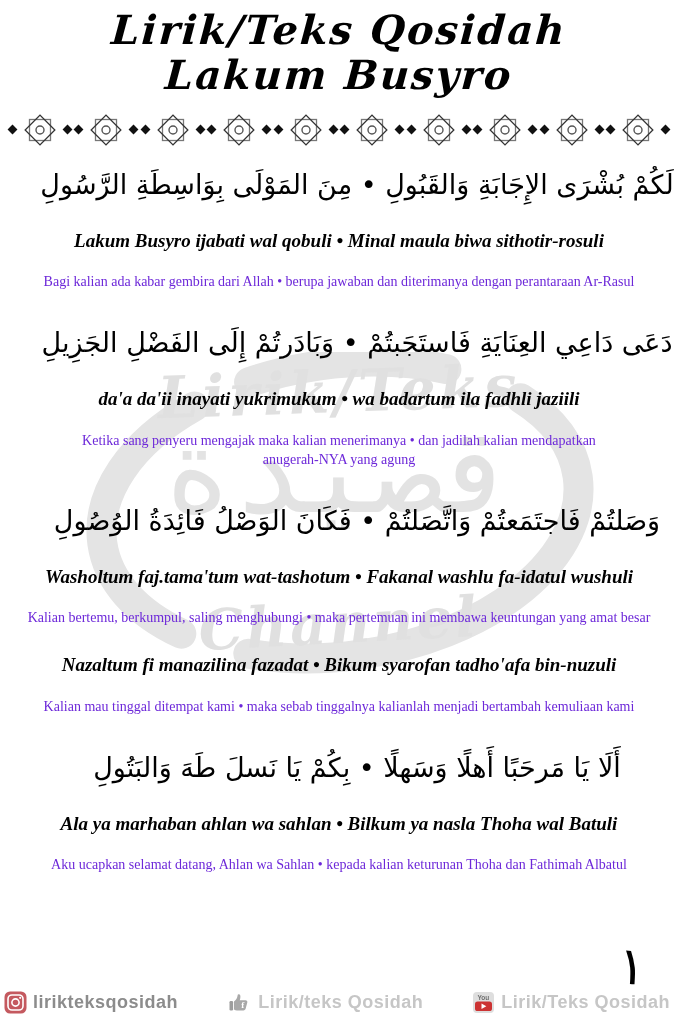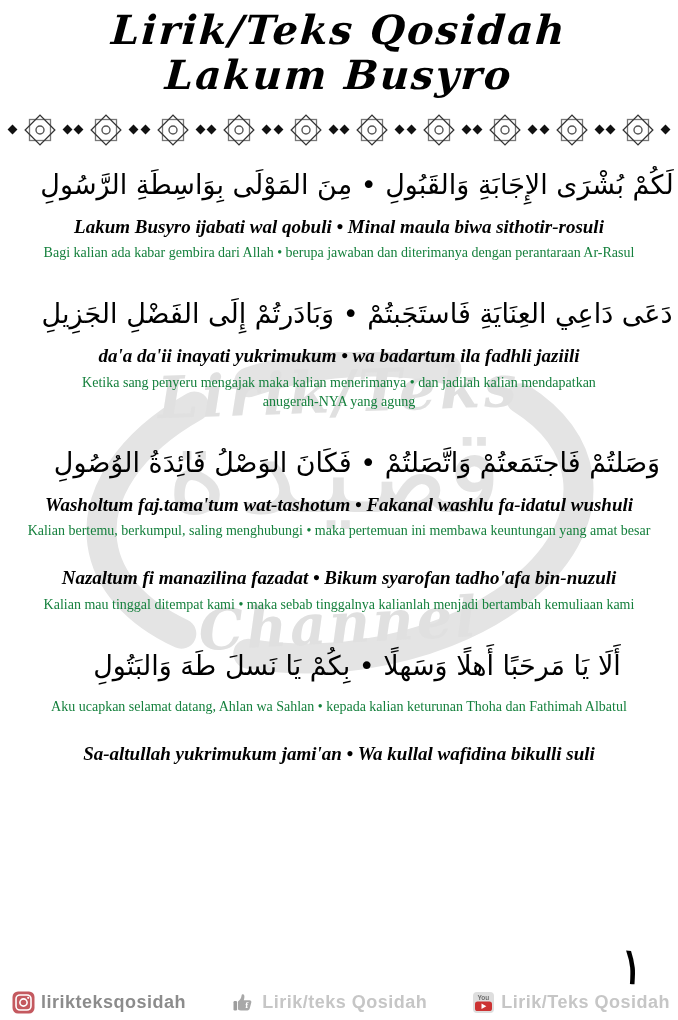--- a/index.html
+++ b/index.html
@@ -42,37 +42,37 @@
   .diamond { width:7px; height:7px; background:#111; transform:rotate(45deg); flex:0 0 auto; }
   
   .stanzas { padding-top:2px; }
   .stanza { text-align:center; margin-bottom:24px; }
   .arabic-line {
     direction:rtl; font-family:"DejaVu Sans", sans-serif;
     font-size:27px; line-height:2.0; white-space:nowrap;padding-left:36px;
   }
   .latin-line {
     font-family:"Liberation Serif", serif; font-style:italic; font-weight:700;
-    font-size:19px; line-height:1.35; margin-top:2px; white-space:nowrap;
+    font-size:19px; line-height:1.35; margin-top:16px; white-space:nowrap;
   }
   .translation-line {
     font-family:"Liberation Serif", serif; font-size:14px; line-height:1.35;
-    margin:5px auto 0 auto; color:#15803d;
+    margin:20px auto 0 auto; color:#6d28d9;
   }
   .translation-line.narrow { max-width:565px; }
   
   .page-number {
     position:absolute; right:32px; bottom:28px; z-index:2;
     font-family:"DejaVu Sans", sans-serif; font-size:52px; line-height:1; color:#000;
     transform:rotate(4deg);
   }
   
   .footer {
     position:absolute; left:0; bottom:4px; width:100%; z-index:2;
-    display:flex; justify-content:space-between; align-items:center; padding:0 8px 2px 12px;
+    display:flex; justify-content:space-between; align-items:center; padding:0 8px 2px 4px;
   }
   .social { display:flex; align-items:center; gap:6px; font-family:"Liberation Sans", sans-serif; font-weight:700; }
   .handle-dark  { font-size:18px; color:#8c8c8c; letter-spacing:.5px; }
   .handle-light { font-size:18px; color:#c6c6c6; letter-spacing:.5px; }
   .icon-box { display:inline-flex; flex:0 0 auto; }
 </style>
 </head>
 <body>
 
 <div class="page">
@@ -226,25 +226,25 @@
         <div class="translation-line">Kalian bertemu, berkumpul, saling menghubungi • maka pertemuan ini membawa keuntungan yang amat besar</div>
       </div>
 
       <div class="stanza">
         <div class="latin-line">Nazaltum fi manazilina fazadat • Bikum syarofan tadho'afa bin-nuzuli</div>
         <div class="translation-line">Kalian mau tinggal ditempat kami • maka sebab tinggalnya kalianlah menjadi bertambah kemuliaan kami</div>
       </div>
 
       <div class="stanza">
         <div class="arabic-line">أَلَا يَا مَرحَبًا أَهلًا وَسَهلًا • بِكُمْ يَا نَسلَ طَهَ وَالبَتُولِ</div>
+        <div class="latin-line">Ala ya marhaban ahlan wa sahlan • Bilkum ya nasla Thoha wal Batuli</div>
         <div class="translation-line">Aku ucapkan selamat datang, Ahlan wa Sahlan • kepada kalian keturunan Thoha dan Fathimah Albatul</div>
       </div>
 
       <div class="stanza">
-        <div class="latin-line">Sa-altullah yukrimukum jami'an • Wa kullal wafidina bikulli suli</div>
       </div>
 
     </div>
   </div>
 
   <div class="page-number">١</div>
 
   <div class="footer">
 
     <div class="social">

